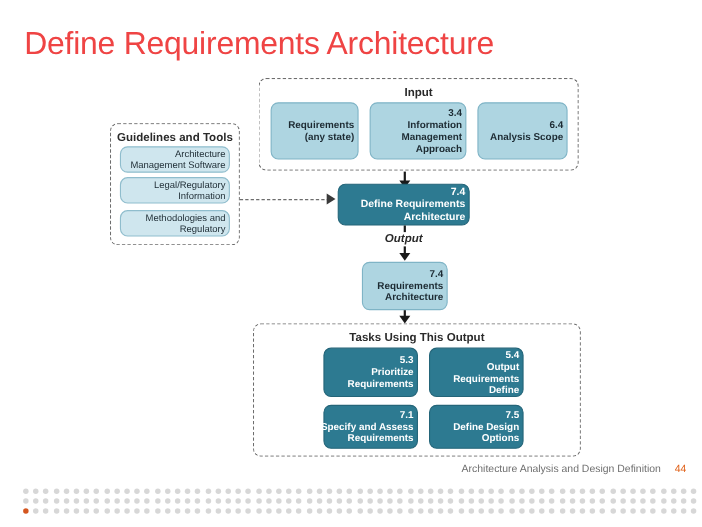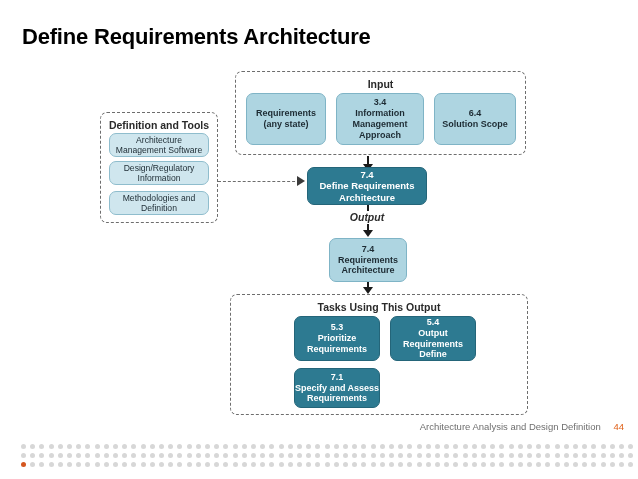--- a/index.html
+++ b/index.html
@@ -15,23 +15,23 @@
     overflow: hidden;
     font-family: "Liberation Sans", sans-serif;
     -webkit-font-smoothing: antialiased;
   }
 
   
   #slide-title {
     position: absolute;
     left: 22px;
     top: 24px;
-    font-size: 22px;
-    font-weight: bold;
-    color: #000000;
+    font-size: 29px;
+    font-weight: normal;
+    color: #ef4444;
     letter-spacing: -0.2px;
     white-space: nowrap;
   }
 
   
   #diagram {
     position: absolute;
     left: 0;
     top: 60px;
     width: 581px;
@@ -55,21 +55,21 @@
     color: #2a2a2a;
   }
 
   
   .node {
     position: absolute;
     box-sizing: border-box;
     border-radius: 7px;
     display: flex;
     flex-direction: column;
-    align-items: center;
+    align-items: flex-end;
     justify-content: center;
     text-align: center;
     line-height: 1.22;
     padding: 2px 3px;
   }
   .node-light {
     background: #aed5e1;
     border: 1px solid #7fb4c6;
     color: #1d2b33;
     font-size: 9px;
@@ -183,43 +183,43 @@
 
   <div class="node node-light" id="in-node-1" style="left:336px; top:33px; width:88px; height:52px;">
     <span class="ln">3.4</span>
     <span class="ln">Information</span>
     <span class="ln">Management</span>
     <span class="ln">Approach</span>
   </div>
 
   <div class="node node-light" id="in-node-2" style="left:434px; top:33px; width:82px; height:52px;">
     <span class="ln">6.4</span>
-    <span class="ln">Solution Scope</span>
+    <span class="ln">Analysis Scope</span>
   </div>
 
   <div class="v-line" style="left:367px; top:96px; height:10px;"></div>
   <div class="arrow-down" style="left:363px; top:104px;"></div>
 
   <div class="dashed-group" id="guidelines-group" style="left:100px; top:52px; width:118px; height:111px;">
-    <div class="group-title" style="top:6px;">Definition and Tools</div>
+    <div class="group-title" style="top:6px;">Guidelines and Tools</div>
   </div>
 
   <div class="node node-tool" id="gt-node-0" style="left:109px; top:73px; width:100px; height:24px;">
     <span class="ln">Architecture</span>
     <span class="ln">Management Software</span>
   </div>
 
   <div class="node node-tool" id="gt-node-1" style="left:109px; top:101px; width:100px; height:24px;">
-    <span class="ln">Design/Regulatory</span>
+    <span class="ln">Legal/Regulatory</span>
     <span class="ln">Information</span>
   </div>
 
   <div class="node node-tool" id="gt-node-2" style="left:109px; top:131px; width:100px; height:24px;">
     <span class="ln">Methodologies and</span>
-    <span class="ln">Definition</span>
+    <span class="ln">Regulatory</span>
   </div>
 
   <div class="h-dashed" style="left:218px; top:121px; width:82px;"></div>
   <div class="arrow-right" style="left:297px; top:116px;"></div>
 
   <div class="node node-dark big" id="task-node" style="left:307px; top:107px; width:120px; height:38px;">
     <span class="ln">7.4</span>
     <span class="ln">Define Requirements</span>
     <span class="ln">Architecture</span>
   </div>
@@ -254,20 +254,25 @@
     <span class="ln">Requirements</span>
     <span class="ln">Define</span>
   </div>
 
   <div class="node node-dark" id="task-out-2" style="left:294px; top:308px; width:86px; height:40px;">
     <span class="ln">7.1</span>
     <span class="ln">Specify and Assess</span>
     <span class="ln">Requirements</span>
   </div>
 
+  <div class="node node-dark" id="task-out-3" style="left:390px; top:308px; width:86px; height:40px;">
+    <span class="ln">7.5</span>
+    <span class="ln">Define Design</span>
+    <span class="ln">Options</span>
+  </div>
 
 </div>
 
 <div id="footer">
   <span>Architecture Analysis and Design Definition</span>
   <span class="page-num">44</span>
 </div>
 
 <div id="dot-band">
     <div class="dot" style="background: rgb(215, 215, 215); left: 21px; top: 4px;"></div>

